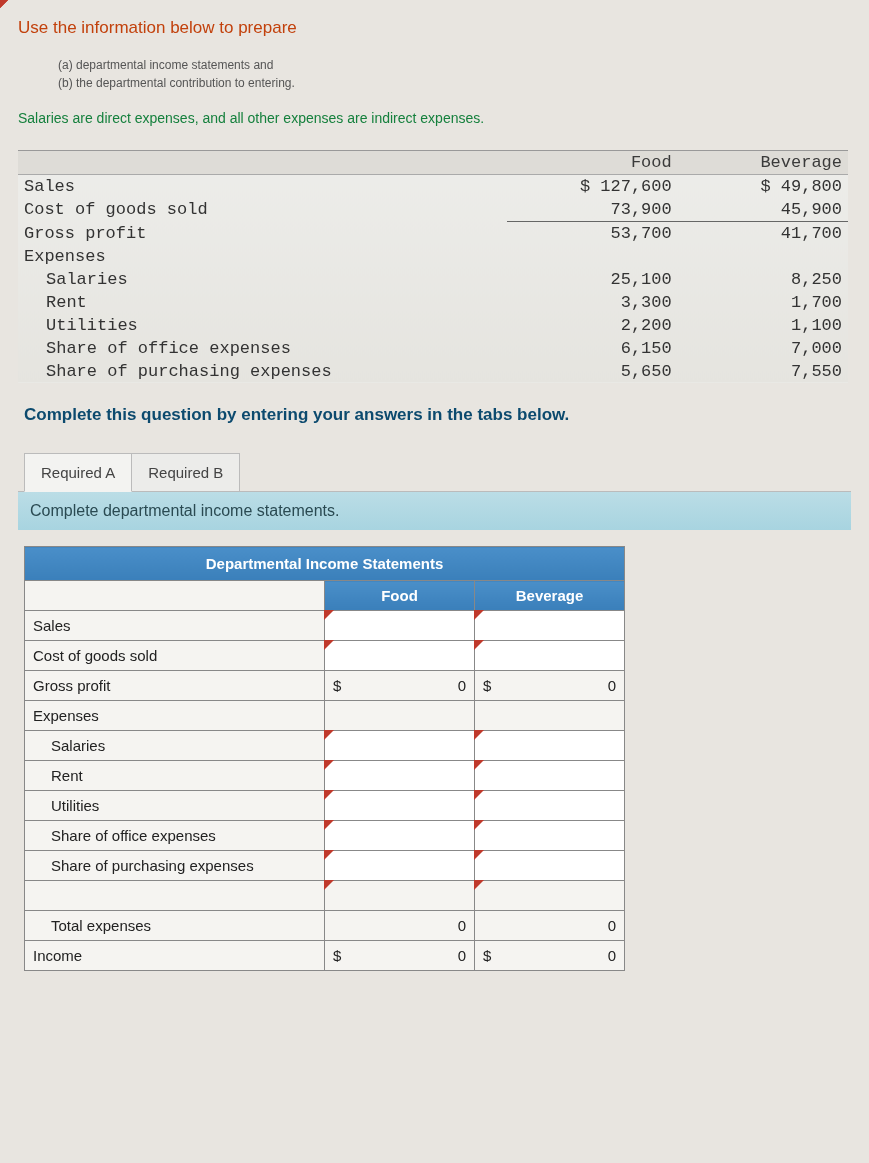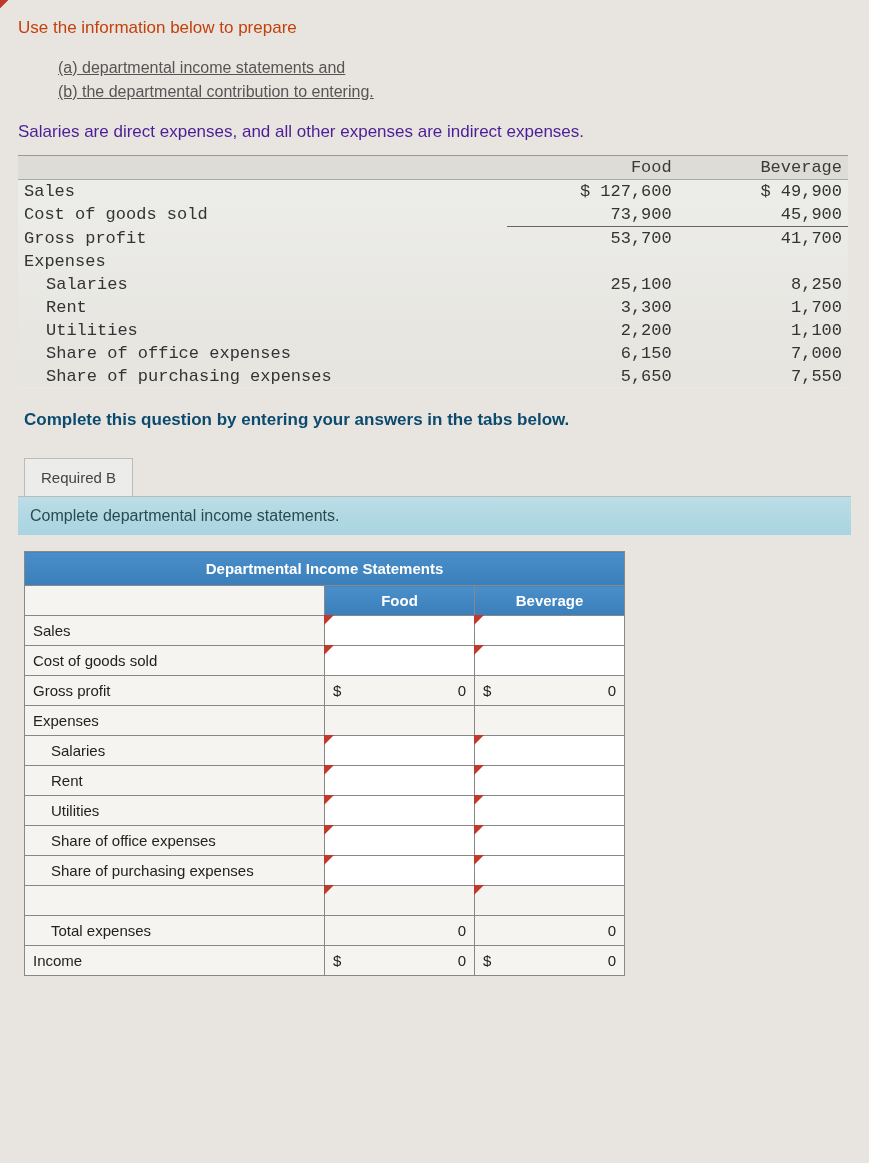--- a/index.html
+++ b/index.html
@@ -4,22 +4,22 @@
 <style>
   * { box-sizing: border-box; margin: 0; padding: 0; }
   body {
     font-family: Arial, Helvetica, sans-serif;
     background: #e8e5e0;
     width: 869px;
     color: #444;
     padding: 18px 18px 0 18px;
   }
   .question-text { color: #c2410c; font-size: 17px; margin-bottom: 18px; }
-  .sub-list { margin: 0 0 18px 40px; color: #555; font-size: 16px; line-height: 1.5; text-decoration: underline; }
-  .note-text { color: #4c1d95; font-size: 17px; margin-bottom: 13px; }
+  .sub-list { margin: 0 0 18px 40px; color: #555; font-size: 12px; line-height: 1.5; }
+  .note-text { color: #15803d; font-size: 14px; margin-bottom: 24px; }
   .data-table {
     width: 830px;
     border-collapse: collapse;
     margin-bottom: 22px;
     font-family: "Courier New", monospace;
     font-size: 17px;
     color: #333;
     background: linear-gradient(180deg,#ededea,#e5e4df);
   }
   .data-table td { padding: 2px 6px; }
@@ -98,21 +98,21 @@
 <table class="data-table">
   <tbody>
       <tr class="hdr">
     <td class="lbl"></td>
     <td class="num">Food</td>
     <td class="num">Beverage</td>
   </tr>
   <tr>
     <td class="lbl">Sales</td>
     <td class="num">$ 127,600</td>
-    <td class="num">$ 49,900</td>
+    <td class="num">$ 49,800</td>
   </tr>
   <tr class="underline">
     <td class="lbl">Cost of goods sold</td>
     <td class="num">73,900</td>
     <td class="num">45,900</td>
   </tr>
   <tr>
     <td class="lbl">Gross profit</td>
     <td class="num">53,700</td>
     <td class="num">41,700</td>
@@ -146,20 +146,21 @@
     <td class="lbl indent">Share of purchasing expenses</td>
     <td class="num">5,650</td>
     <td class="num">7,550</td>
   </tr>
 </tbody>
   </table>
 
 <p class="complete-text">Complete this question by entering your answers in the tabs below.</p>
 
 <div class="tabs">
+  <div class="tab active">Required A</div>
   <div class="tab">Required B</div>
 </div>
 
 <div class="instruction-bar">Complete departmental income statements.</div>
 
 <div class="answer-wrap">
 <table class="answer-table">
   <tbody>
         <tr class="title-row">
     <th colspan="3">Departmental Income Statements</th>

